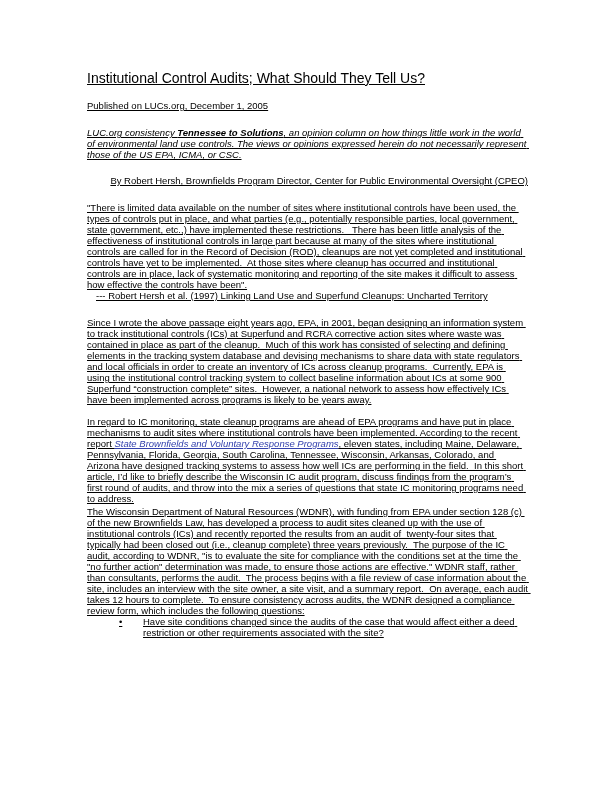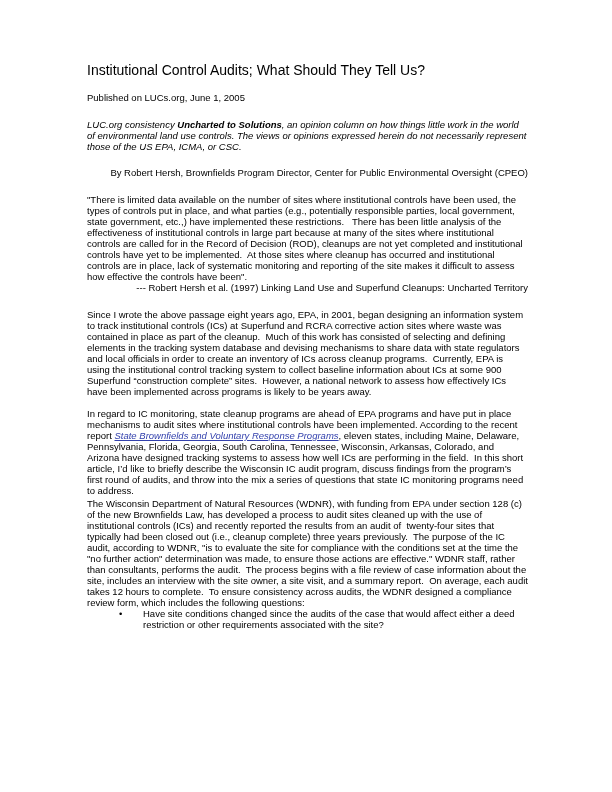--- a/index.html
+++ b/index.html
@@ -11,41 +11,42 @@
     width: 612px;
     height: 792px;
     position: relative;
     font-family: "Liberation Sans", sans-serif;
     color: #000000;
     overflow: hidden;
   }
   .content {
     position: absolute;
     left: 87px;
-    top: 62px;
+    top: 70px;
     width: 441px;
     font-size: 9.5px;
     line-height: 11px;
+    text-decoration: underline;
   }
   h1.title {
     font-size: 14px;
     font-weight: normal;
     line-height: 17px;
     margin: 0 0 13px 0;
     white-space: pre-wrap;
   }
   p {
     margin: 0 0 11px 0;
     white-space: pre-wrap;
   }
   p.pub      { margin-bottom: 16px; }
   p.intro    { margin-bottom: 15px; font-style: italic; }
   p.byline   { margin-bottom: 16px; text-align: right; }
   p.quote-main { margin-bottom: 0; }
-  p.attribution { padding-left: 9px; margin-bottom: 16px; text-align: right; }
+  p.attribution { padding-left: 9px; margin-bottom: 16px; }
   p.para-tracking  { margin-bottom: 11px; }
   p.para-monitor   { margin-bottom: 2px; }
   p.para-wisconsin { margin-bottom: 0; }
   a.report-link {
     color: var(--link-color, #3341ad);
     font-style: italic;
     text-decoration: underline;
     cursor: pointer;
   }
   .bullet-item {
@@ -61,23 +62,23 @@
     white-space: pre-wrap;
   }
 </style>
 </head>
 <body>
 
 <div class="content">
 
   <h1 class="title">Institutional Control Audits; What Should They Tell Us?</h1>
 
-  <p class="pub">Published on LUCs.org, June 1, 2005</p>
+  <p class="pub">Published on LUCs.org, December 1, 2005</p>
 
-  <p class="intro"><span>LUC.org consistency </span><strong>Uncharted to Solutions</strong><span>, an opinion column on how things little work in the world of environmental land use controls. The views or opinions expressed herein do not necessarily represent those of the US EPA, ICMA, or CSC.</span></p>
+  <p class="intro"><span>LUC.org consistency </span><strong>Tennessee to Solutions</strong><span>, an opinion column on how things little work in the world of environmental land use controls. The views or opinions expressed herein do not necessarily represent those of the US EPA, ICMA, or CSC.</span></p>
 
   <p class="byline">By Robert Hersh, Brownfields Program Director, Center for Public Environmental Oversight (CPEO)</p>
 
   <div class="quote-block">
     <p class="quote-main">"There is limited data available on the number of sites where institutional controls have been used, the types of controls put in place, and what parties (e.g., potentially responsible parties, local government, state government, etc.,) have implemented these restrictions.   There has been little analysis of the effectiveness of institutional controls in large part because at many of the sites where institutional controls are called for in the Record of Decision (ROD), cleanups are not yet completed and institutional controls have yet to be implemented.  At those sites where cleanup has occurred and institutional controls are in place, lack of systematic monitoring and reporting of the site makes it difficult to assess how effective the controls have been".</p>
     <p class="attribution">--- Robert Hersh et al. (1997) Linking Land Use and Superfund Cleanups: Uncharted Territory</p>
   </div>
 
   <p class="para-tracking">Since I wrote the above passage eight years ago, EPA, in 2001, began designing an information system to track institutional controls (ICs) at Superfund and RCRA corrective action sites where waste was contained in place as part of the cleanup.  Much of this work has consisted of selecting and defining elements in the tracking system database and devising mechanisms to share data with state regulators and local officials in order to create an inventory of ICs across cleanup programs.  Currently, EPA is using the institutional control tracking system to collect baseline information about ICs at some 900 Superfund “construction complete” sites.  However, a national network to assess how effectively ICs have been implemented across programs is likely to be years away.</p>
 

